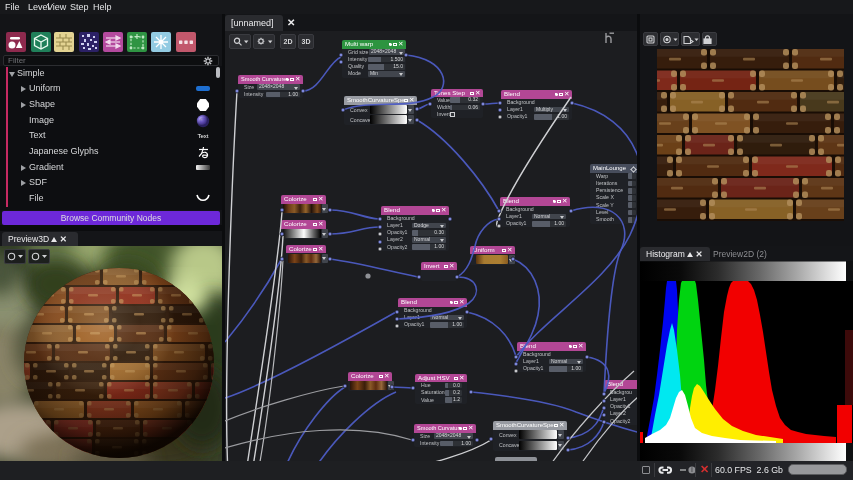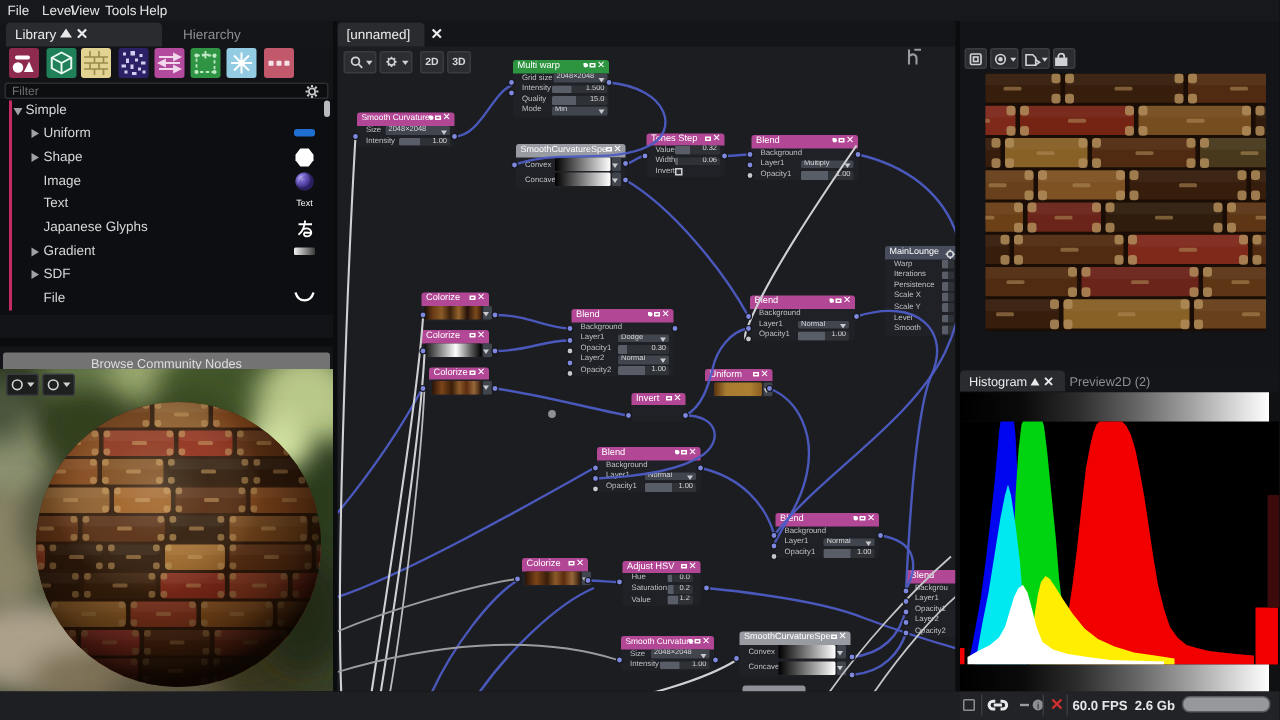--- a/index.html
+++ b/index.html
@@ -30,28 +30,24 @@
 .slv { position:absolute; right:2px; top:0; }
 .grad { position:absolute; border-radius:1px; }
 </style></head>
 <body>
 <div id="app">
 
 <div class="abs" style="left:0;top:0;width:853px;height:14px;background:#17181b;"></div>
 <div class="abs" style="left:5px;top:2px;font-size:9px;color:#e4e5e7;">File</div>
 <div class="abs" style="left:28px;top:2px;font-size:9px;color:#e4e5e7;">Level</div>
 <div class="abs" style="left:47px;top:2px;font-size:9px;color:#e4e5e7;">View</div>
-<div class="abs" style="left:70px;top:2px;font-size:9px;color:#e4e5e7;">Tools</div>
+<div class="abs" style="left:70px;top:2px;font-size:9px;color:#e4e5e7;">Step</div>
 <div class="abs" style="left:93px;top:2px;font-size:9px;color:#e4e5e7;">Help</div>
 
 <div class="abs" style="left:0;top:14px;width:222px;height:447px;background:#131417;"></div>
-<div class="abs tabbar" style="left:0;top:14px;width:222px;height:17px;">
-  <div class="tab" style="left:4px;width:104px;">Library <span style="display:inline-block;width:0;height:0;border-left:4px solid transparent;border-right:4px solid transparent;border-bottom:6px solid #e8e8ea;position:relative;top:-1px;"></span> <b style="font-size:10px;">✕</b></div>
-  <div class="tab inactive" style="left:116px;width:70px;">Hierarchy</div>
-</div>
 <div class="abs" style="left:6.0px;top:32px;width:20px;height:20px;background:#8e2a4e;border-radius:2px;"><svg width="20" height="20">
         <circle cx="6" cy="13" r="3.5" fill="#fff"></circle>
         <path d="M13 16 L16.5 9 L10 9 Z" fill="#fff" transform="rotate(180 13.2 12.5)"></path>
         <rect x="4" y="5" width="10" height="2.6" rx="1.3" fill="#fff"></rect>
       </svg></div>
 <div class="abs" style="left:30.7px;top:32px;width:20px;height:20px;background:#20805a;border-radius:2px;"><svg width="20" height="20">
         <g stroke="#eafaf0" stroke-width="1.3" fill="none">
           <path d="M10 3 L16.5 6.5 L16.5 13.5 L10 17 L3.5 13.5 L3.5 6.5 Z"></path>
           <path d="M3.5 6.5 L10 10 L16.5 6.5 M10 10 L10 17"></path>
         </g>
@@ -156,23 +152,26 @@
         <path d="M2 3.5 H11"></path>
         <path d="M6.5 1 L6 3.5 C5.5 6 4 9 2 10.5"></path>
         <path d="M5 7 C7.5 5.5 10 6.5 10.5 8.5 C11 10.5 9 12 7 11.5 C5.5 11.2 5.2 9.8 6.2 9 L10.8 9.3"></path>
       </g>
     </svg>
 <div class="abs" style="left:196px;top:164.7px;width:14px;height:5px;background:linear-gradient(to right,#f2f2f2,#3a3a3a);border-radius:1px;"></div>
 <svg class="abs" style="left:196px;top:193.1px" width="14" height="12">
       <path d="M1 2 C3 9 11 9 13 2" fill="none" stroke="#fff" stroke-width="1.6"></path>
     </svg>
 
-<div class="abs" style="left:2px;top:211px;width:218px;height:14px;background:#737373;border-radius:2px;color:#dddee0;font-size:8.5px;line-height:14px;text-align:center;margin-top:24px;">Browse Community Nodes</div>
+<div class="abs" style="left:2px;top:211px;width:218px;height:14px;background:#6d28d9;border-radius:2px;color:#dddee0;font-size:8.5px;line-height:14px;text-align:center;">Browse Community Nodes</div>
 <div class="abs" style="left:0;top:225px;width:222px;height:6px;background:#0b0c0e;"></div>
 
+<div class="abs tabbar" style="left:0;top:231px;width:222px;height:15px;">
+ <div class="tab" style="left:2px;width:76px;height:14px;line-height:14px;background:#2a2b2f;font-size:8.5px;">Preview3D <span style="display:inline-block;width:0;height:0;border-left:3.5px solid transparent;border-right:3.5px solid transparent;border-bottom:5px solid #e8e8ea;"></span> <b>✕</b></div>
+</div>
 <svg class="abs" style="left:0;top:246px;" width="222" height="215" viewBox="0 0 222 215">
       <defs>
         <filter id="blur9" x="-30%" y="-30%" width="160%" height="160%">
           <feGaussianBlur stdDeviation="9"></feGaussianBlur>
         </filter>
         <radialGradient id="sphShade" cx="42%" cy="30%" r="68%">
           <stop offset="0%" stop-color="#fff0d8" stop-opacity="0.20"></stop>
           <stop offset="28%" stop-color="#ffe0b0" stop-opacity="0.08"></stop>
           <stop offset="55%" stop-color="#1c0c03" stop-opacity="0.24"></stop>
           <stop offset="80%" stop-color="#140800" stop-opacity="0.55"></stop>
@@ -1314,14 +1313,14 @@
     </svg>
 <svg class="abs" style="left:680px;top:466px;" width="18" height="8">
       <path d="M0 4 H6" stroke="#9a9b9e" stroke-width="1.6"></path>
       <circle cx="12" cy="4" r="3.6" fill="#8d8e92"></circle>
       <text x="12" y="6.4" font-size="6.5" fill="#1e1f22" text-anchor="middle" font-family="Liberation Sans">i</text>
     </svg>
 <div class="abs" style="left:700px;top:463px;font-size:11px;font-weight:bold;color:#d32f2f;">✕</div>
 <div class="abs" style="left:654px;top:463px;width:1px;height:14px;background:#3a3b3f;"></div>
 <div class="abs" style="left:695px;top:463px;width:1px;height:14px;background:#3a3b3f;"></div>
 <div class="abs" style="left:711px;top:463px;width:1px;height:14px;background:#3a3b3f;"></div>
-<div class="abs" style="left:715px;top:465px;font-size:8.8px;color:#e6e7e9;font-weight:bold;">60.0 FPS&nbsp; 2.6 Gb</div>
+<div class="abs" style="left:715px;top:465px;font-size:8.8px;color:#e6e7e9;">60.0 FPS&nbsp; 2.6 Gb</div>
 <div class="abs" style="left:788px;top:464px;width:59px;height:11px;background:#97989b;border:1px solid #5a5b5e;border-radius:5px;"></div>
 </div>
 </body></html>

